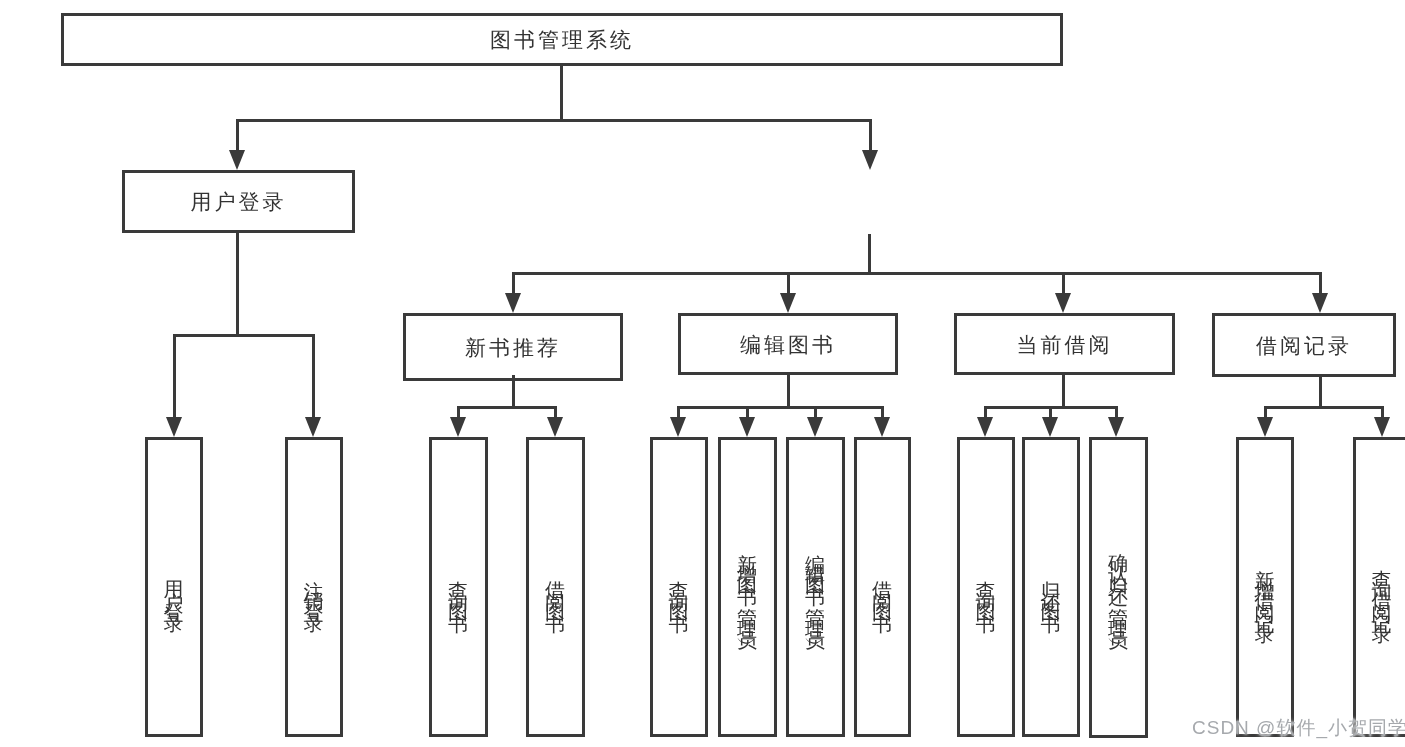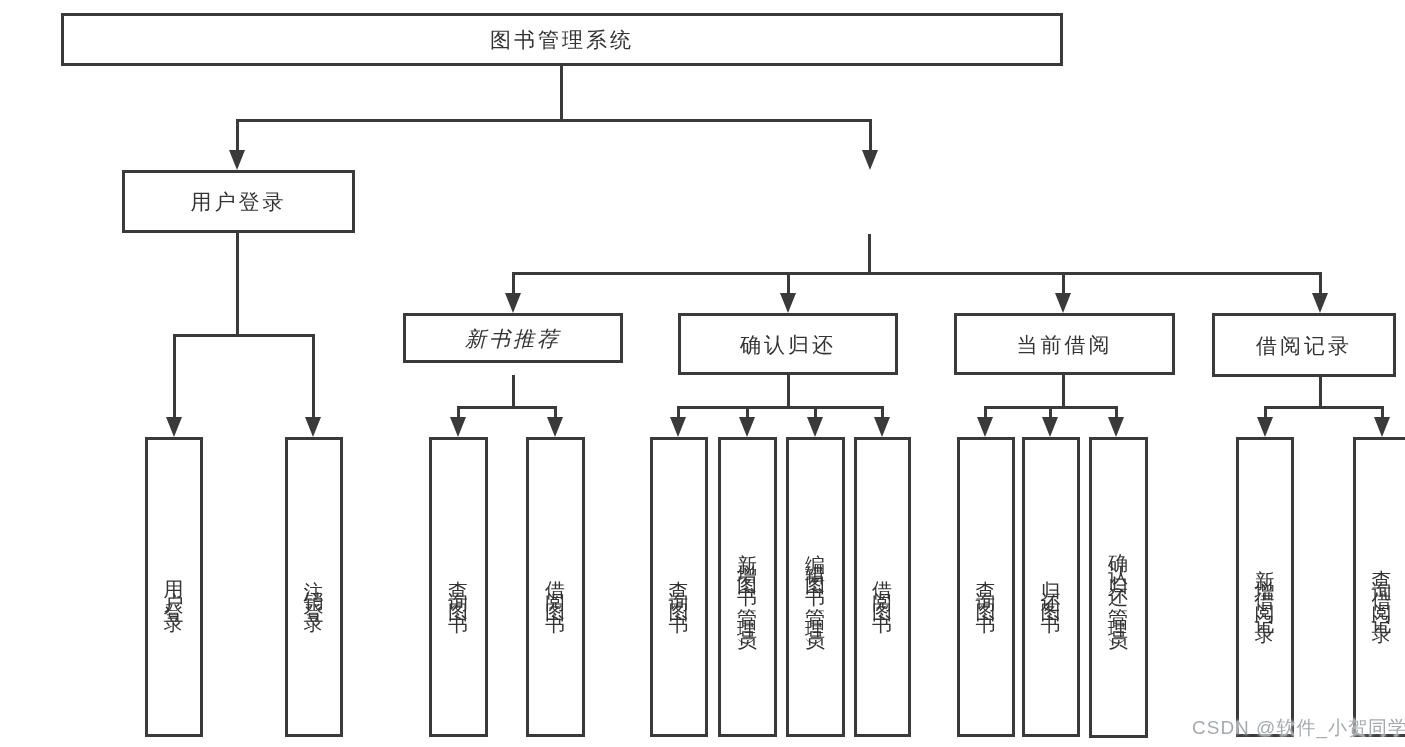--- a/index.html
+++ b/index.html
@@ -55,23 +55,23 @@
 </head>
 <body>
 
 <div id="canvas">
 
   <div class="hbox" style="left:21px;top:13px;width:1002px;height:53px;">图书管理系统</div>
 
   <div class="hbox" style="left:82px;top:170px;width:233px;height:63px;">用户登录</div>
 
 
-  <div class="hbox" style="left:363px;top:313px;width:220px;height:50px;font-style:italic;">新书推荐</div>
+  <div class="hbox" style="left:363px;top:313px;width:220px;height:68px;">新书推荐</div>
 
-  <div class="hbox" style="left:638px;top:313px;width:220px;height:62px;">确认归还</div>
+  <div class="hbox" style="left:638px;top:313px;width:220px;height:62px;">编辑图书</div>
 
   <div class="hbox" style="left:914px;top:313px;width:221px;height:62px;">当前借阅</div>
 
   <div class="hbox" style="left:1172px;top:313px;width:184px;height:64px;">借阅记录</div>
 
   <div class="vbox" style="left:105px;top:437px;width:58px;height:300px;">用户登录</div>
 
   <div class="vbox" style="left:245px;top:437px;width:58px;height:300px;">注销登录</div>
 
   <div class="vbox" style="left:389px;top:437px;width:59px;height:300px;">查询图书</div>

